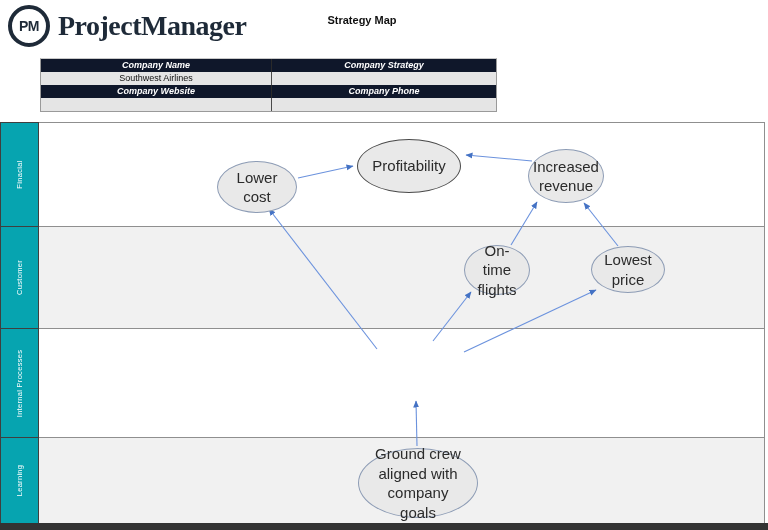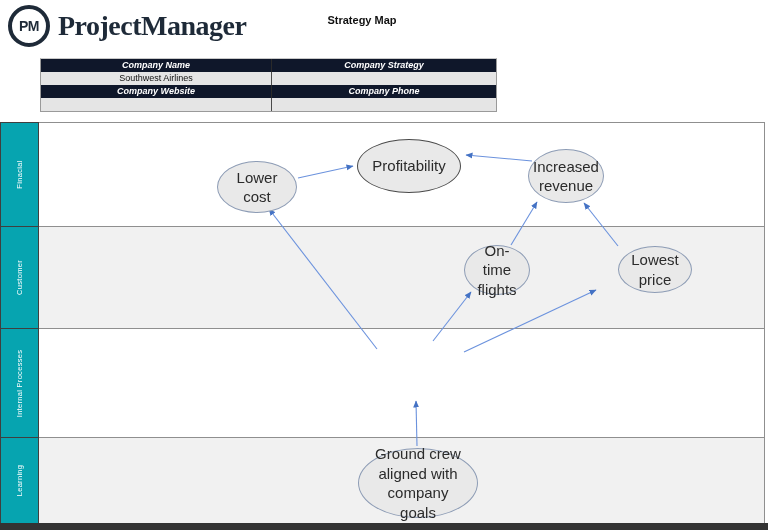--- a/index.html
+++ b/index.html
@@ -48,21 +48,21 @@
   .edges { position:absolute; left:0; top:0; width:768px; height:408px; z-index:2; }
 
   .node { position:absolute; z-index:3; border-radius:50%; background:#e9e9e9;
     border:1px solid #8d9cb5; display:flex; align-items:center; justify-content:center;
     text-align:center; font-size:15px; line-height:1.3; color:#2b2b2b; padding:4px 10px; }
   .node.dark { border:1.5px solid #4a4a4a; }
   .n-lower   { left:217px; top:39px;  width:80px;  height:52px; }
   .n-profit  { left:357px; top:17px;  width:104px; height:54px; }
   .n-revenue { left:528px; top:27px;  width:76px;  height:54px; padding:4px 6px; }
   .n-ontime  { left:464px; top:123px; width:66px;  height:50px; padding:4px 6px; }
-  .n-lowest  { left:618px; top:124px; width:74px;  height:47px; }
+  .n-lowest  { left:591px; top:124px; width:74px;  height:47px; }
   .n-fast    { left:363px; top:218px; width:102px; height:58px; }
   .n-crew    { left:358px; top:326px; width:120px; height:70px; border-width:1.5px;align-items:center; }
 </style>
 </head>
 <body>
 
 <div class="page">
 
   <div class="hdr">
     <div class="logo-wrap">

